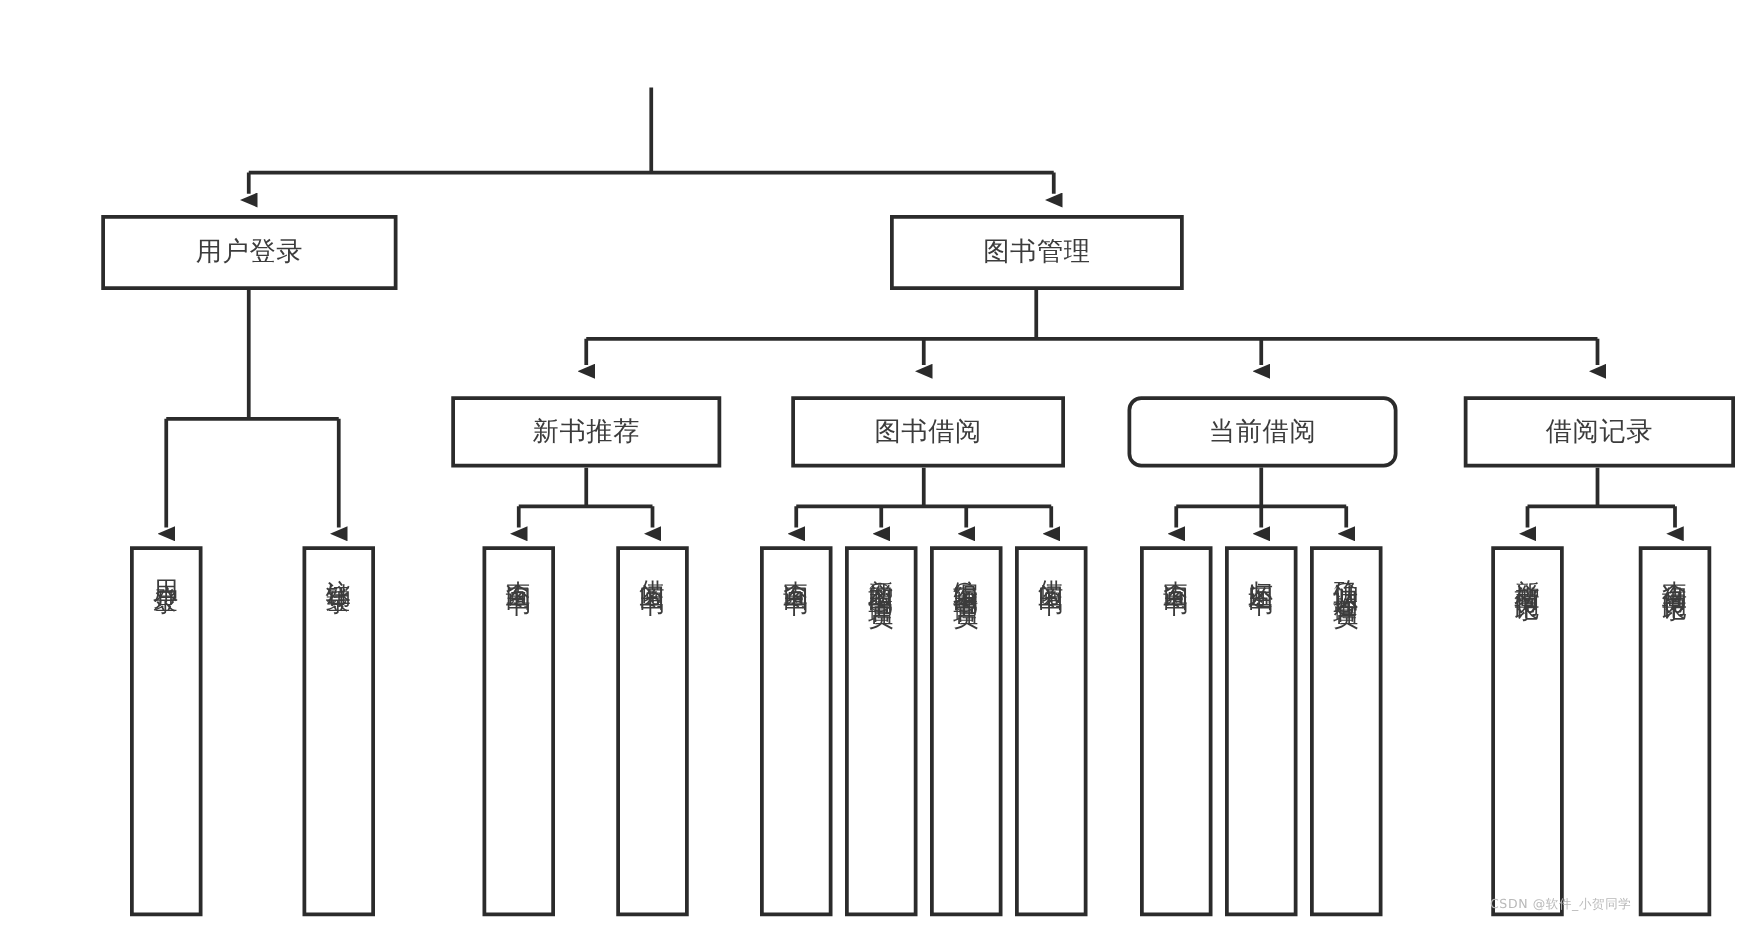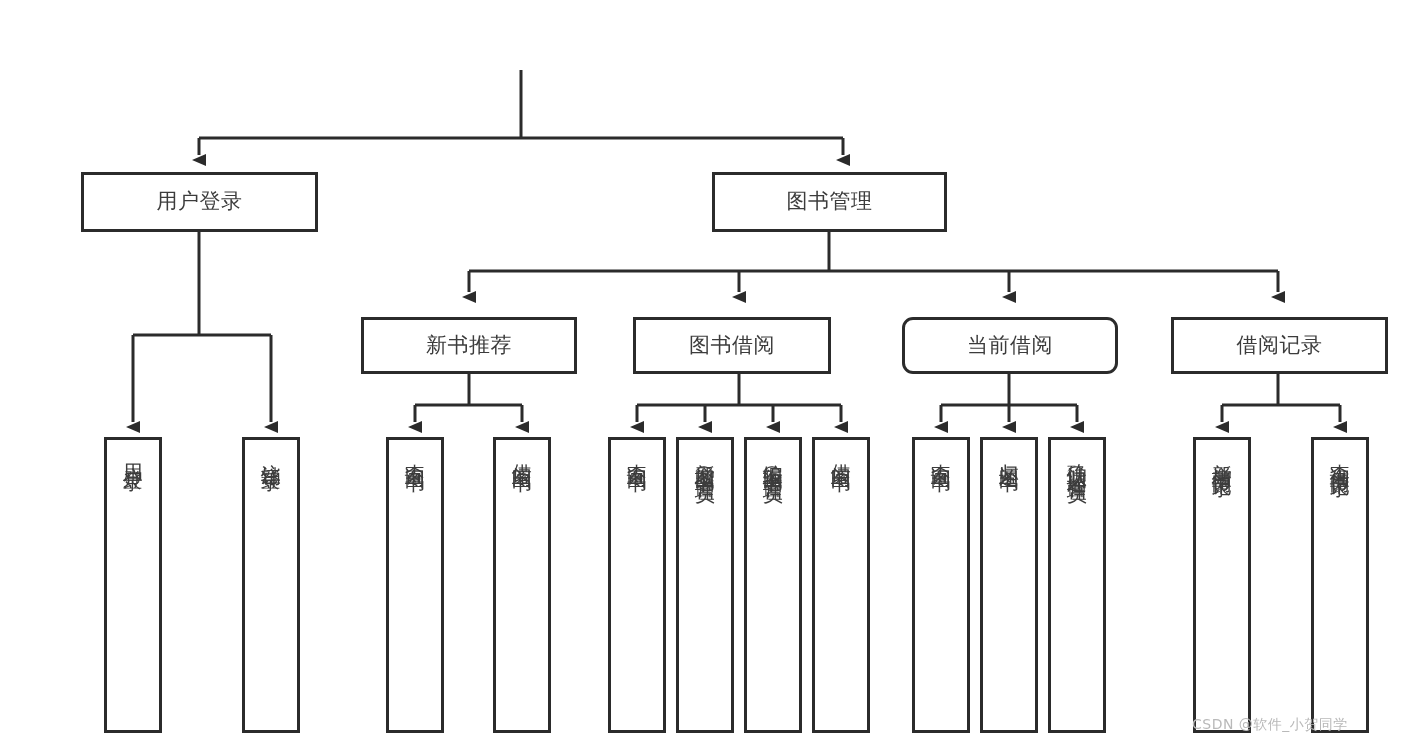--- a/index.html
+++ b/index.html
@@ -49,21 +49,21 @@
     writing-mode: vertical-rl;
     text-orientation: upright;
     font-size: 20px;
     line-height: 1.22;
     letter-spacing: 3px;
     color: #3c3c3c;
     white-space: nowrap;
   }
   .watermark {
     position: absolute;
-    font-size: 14px;
+    font-size: 10px;
     color: #b9b9b9;
     letter-spacing: 0.5px;
     white-space: nowrap;
   }
 </style>
 </head>
 <body>
 
 <div id="canvas">
 
@@ -121,21 +121,21 @@
   <div class="node h" style="left:81px; top:172px; width:237px; height:60px;">
     <span>用户登录</span>
   </div>
   <div class="node h" style="left:361px; top:317px; width:216px; height:57px;">
     <span>新书推荐</span>
   </div>
 
   <div class="node h" style="left:712px; top:172px; width:235px; height:60px;">
     <span>图书管理</span>
   </div>
-  <div class="node h" style="left:633px; top:317px; width:198px; height:57px;">
+  <div class="node h" style="left:633px; top:317px; width:219px; height:57px;">
     <span>图书借阅</span>
   </div>
   <div class="node h" style="left:902px; top:317px; width:216px; height:57px;border-radius:11px;">
     <span>当前借阅</span>
   </div>
   <div class="node h" style="left:1171px; top:317px; width:217px; height:57px;">
     <span>借阅记录</span>
   </div>
 
   <div class="node v" style="left:104px; top:437px; width:58px; height:296px;">

